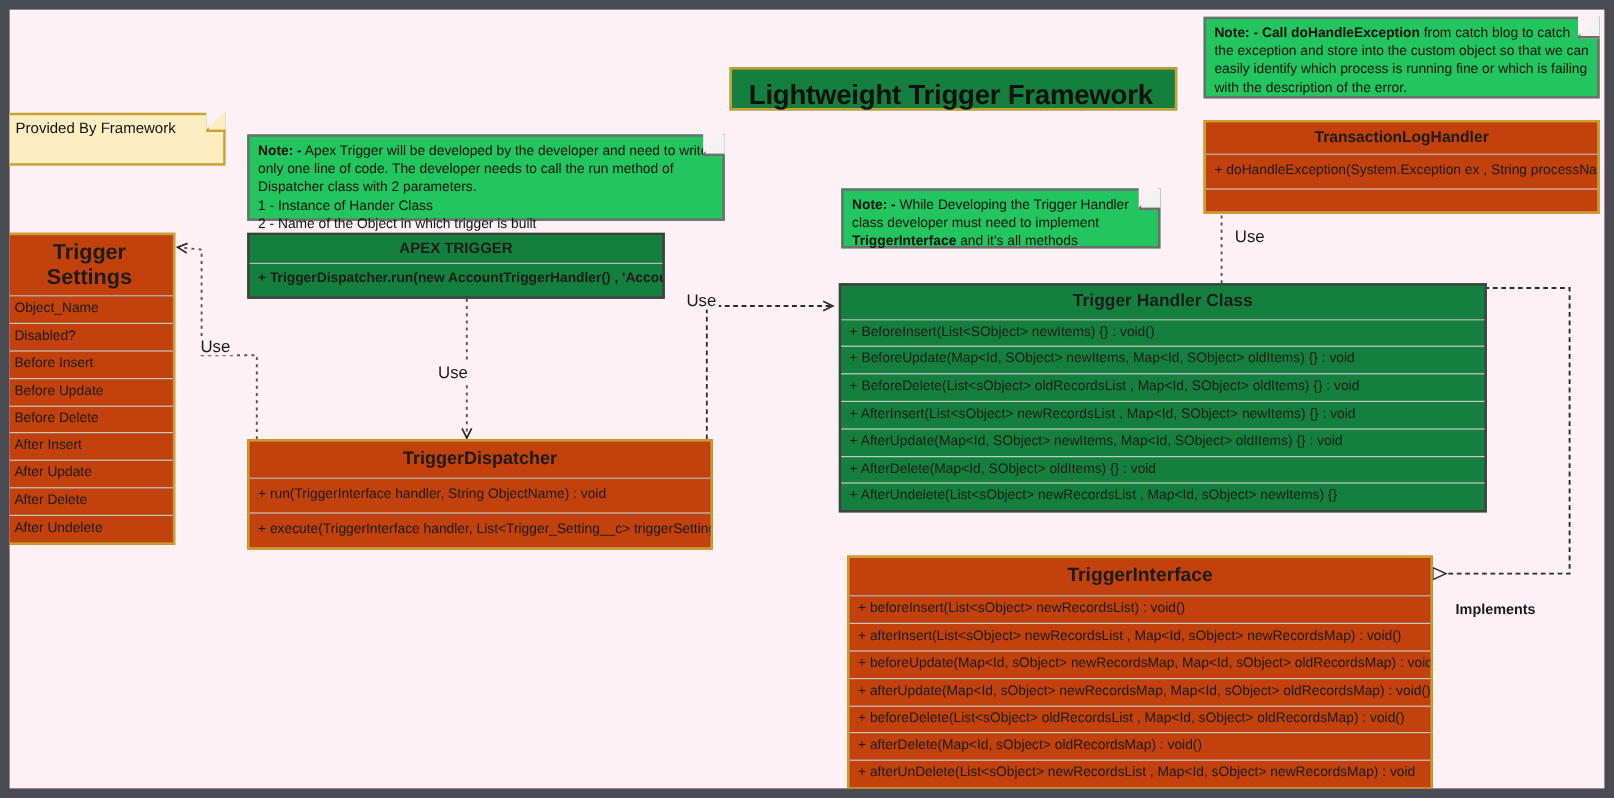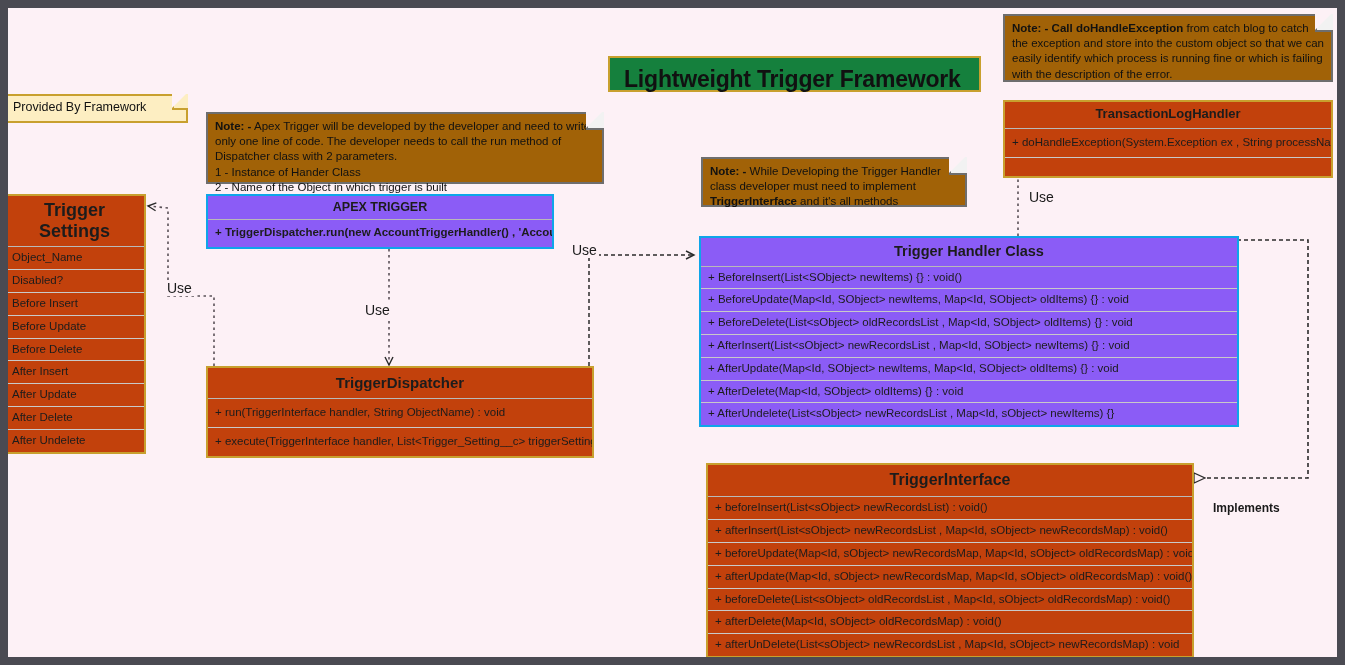--- a/index.html
+++ b/index.html
@@ -28,22 +28,22 @@
   }
 
   
   .uml {
     position: absolute;
     box-sizing: border-box;
     border: 2px solid #c8a02e;
     background: #c2410c;
   }
   .uml.pink {
-    border: 2px solid #0ea5e9;
-    background: #8b5cf6;
+    border: 2px solid #404040;
+    background: #15803d;
   }
   .uml-title {
     text-align: center;
     font-weight: bold;
     color: #1c1c1c;
     padding: 4px 6px 5px 6px;
     font-size: 18px;
     border-bottom: 1px solid #b9b9b9;
     line-height: 1.15;
   }
@@ -58,21 +58,21 @@
   }
   .uml-row:last-child { border-bottom: none; }
 
   
   .uml-row.bold { font-weight: bold; font-size: 11.5px; }
 
   
   .note {
     position: absolute;
     box-sizing: border-box;
-    background: #a16207;
+    background: #22c55e;
     border: 2px solid #6e6e6e;
     font-size: 11.5px;
     color: #111;
     line-height: 1.32;
     padding: 5px 7px 5px 7px;
   }
   .note .fold {
     position: absolute;
     top: -2px;
     right: -2px;
@@ -214,21 +214,21 @@
     <div class="conn-label" style="left:562px; top:234px;">Use</div>
 
     <div class="conn-label" style="left:1019px; top:181px;">Use</div>
 
     <div class="conn-label bold" style="left:1203px; top:493px;">Implements</div>
 
     <div id="title-banner" style="left:600px; top:48px; width:373px; height:36px;">
       <span>Lightweight Trigger Framework</span>
     </div>
 
-    <div class="tagnote" style="left:-5px; top:86px; width:185px; height:29px;">
+    <div class="tagnote" style="left:-5px; top:86px; width:185px; height:44px;">
       <span class="fold2"></span>
       <span>Provided By Framework</span>
     </div>
 
 
     <div class="note" style="left:198px; top:104px; width:398px; height:72px;">
       <span class="fold"></span>
       <b>Note: -</b><span> Apex Trigger will be developed by the developer and need to write only one line of code. The developer needs to call the run method of Dispatcher class with 2 parameters.</span><br>
       <span>1 - Instance of Hander Class</span><br>
       <span>2 - Name of the Object in which trigger is built</span>

